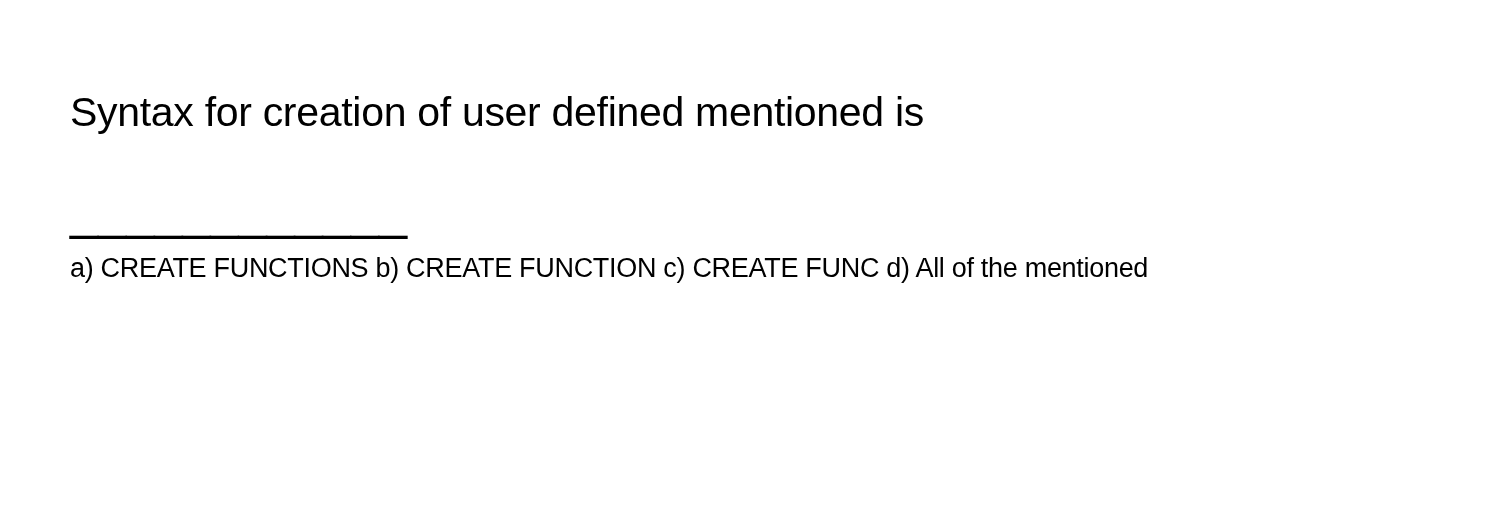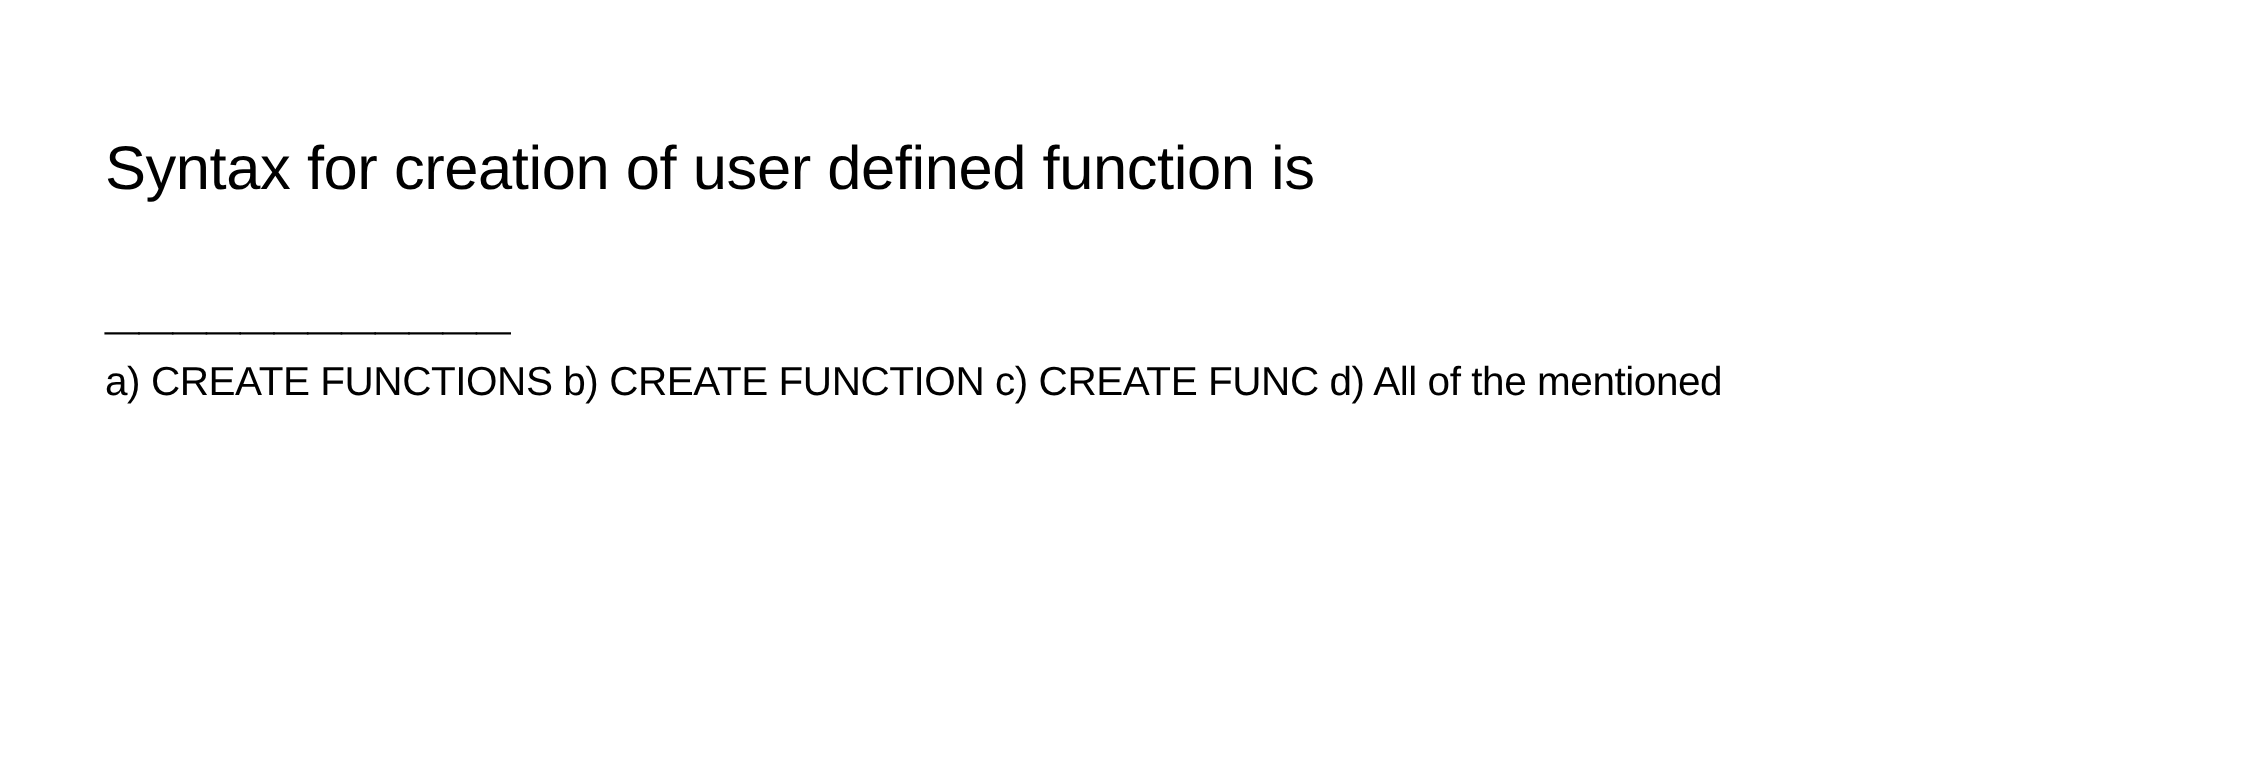--- a/index.html
+++ b/index.html
@@ -15,29 +15,28 @@
       padding: 80px 70px;
       color: #000000;
     }
     .question-text {
       font-size: 41px;
       line-height: 1.6;
       margin-bottom: 30px;
       letter-spacing: -0.3px;
     }
     .blank-line {
-      font-size: 41px;
+      font-size: 51px;
       line-height: 1.4;
       letter-spacing: -0.3px;
-      font-weight: bold;
     }
     .options-text {
       font-size: 27px;
       line-height: 1.6;
       letter-spacing: -0.3px;
     }
   </style>
 </head>
 <body>
 
-<div class="question-text">Syntax for creation of user defined function is</div>
+<div class="question-text">Syntax for creation of user defined mentioned is</div>
 <div class="blank-line">____________</div>
 <div class="options-text">a) CREATE FUNCTIONS b) CREATE FUNCTION c) CREATE FUNC d) All of the mentioned</div>
 
 </body></html>

